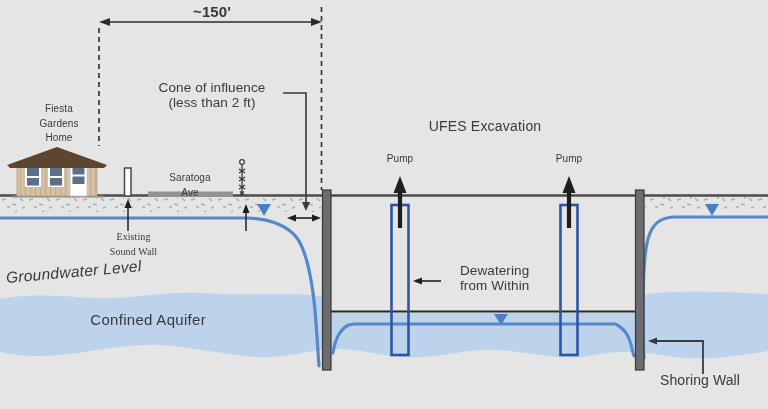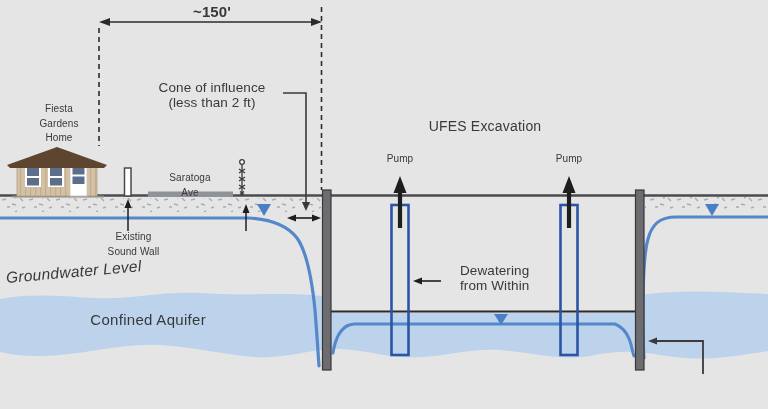--- a/index.html
+++ b/index.html
@@ -12,21 +12,21 @@
     position:absolute;white-space:pre-line;color:#39393b;
     font-size:10px;line-height:14.5px;text-align:center;letter-spacing:.1px;
   }
   .lbl-distance{left:160px;top:5px;width:104px;font-size:15px;font-weight:600;}
   .lbl-home{left:14px;top:102px;width:90px;}
   .lbl-cone{left:140px;top:80px;width:144px;font-size:13.5px;line-height:15px;}
   .lbl-street{left:152px;top:157px;width:76px;margin-top:14px;}
   .lbl-title{left:420px;top:119px;width:130px;font-size:14px;font-weight:400;letter-spacing:.2px;}
   .lbl-pump1{left:375px;top:152px;width:50px;}
   .lbl-pump2{left:544px;top:152px;width:50px;}
-  .lbl-soundwall{left:86px;top:230px;width:95px;}
+  .lbl-soundwall{left:86px;top:230px;width:95px;font-family:Liberation Serif, serif;}
   .lbl-fence{left:193px;top:230px;width:108px;}
   .lbl-dewatering{left:444px;top:263px;width:110px;text-align:left;font-size:13.5px;line-height:15px;margin-left:16px;}
   .lbl-groundwater{left:6px;top:271px;width:180px;font-size:15.5px;font-style:italic;
       text-align:left;transform:rotate(-5deg);transform-origin:0 50%;letter-spacing:.3px;}
   .lbl-aquifer{left:56px;top:313px;width:150px;font-size:15px;text-align:right;letter-spacing:.3px;}
   .lbl-shoring{left:660px;top:373px;width:100px;font-size:14px;text-align:left;}
 </style>
 </head>
 <body>
 
@@ -167,13 +167,14 @@
 Ave</div>
   <div class="lbl lbl-title">UFES Excavation</div>
   <div class="lbl lbl-pump1">Pump</div>
   <div class="lbl lbl-pump2">Pump</div>
   <div class="lbl lbl-soundwall">Existing
 Sound Wall</div>
   <div class="lbl lbl-dewatering">Dewatering
 from Within</div>
   <div class="lbl lbl-groundwater">Groundwater Level</div>
   <div class="lbl lbl-aquifer">Confined Aquifer</div>
+  <div class="lbl lbl-shoring">Shoring Wall</div>
 </div>
 
 </body></html>

